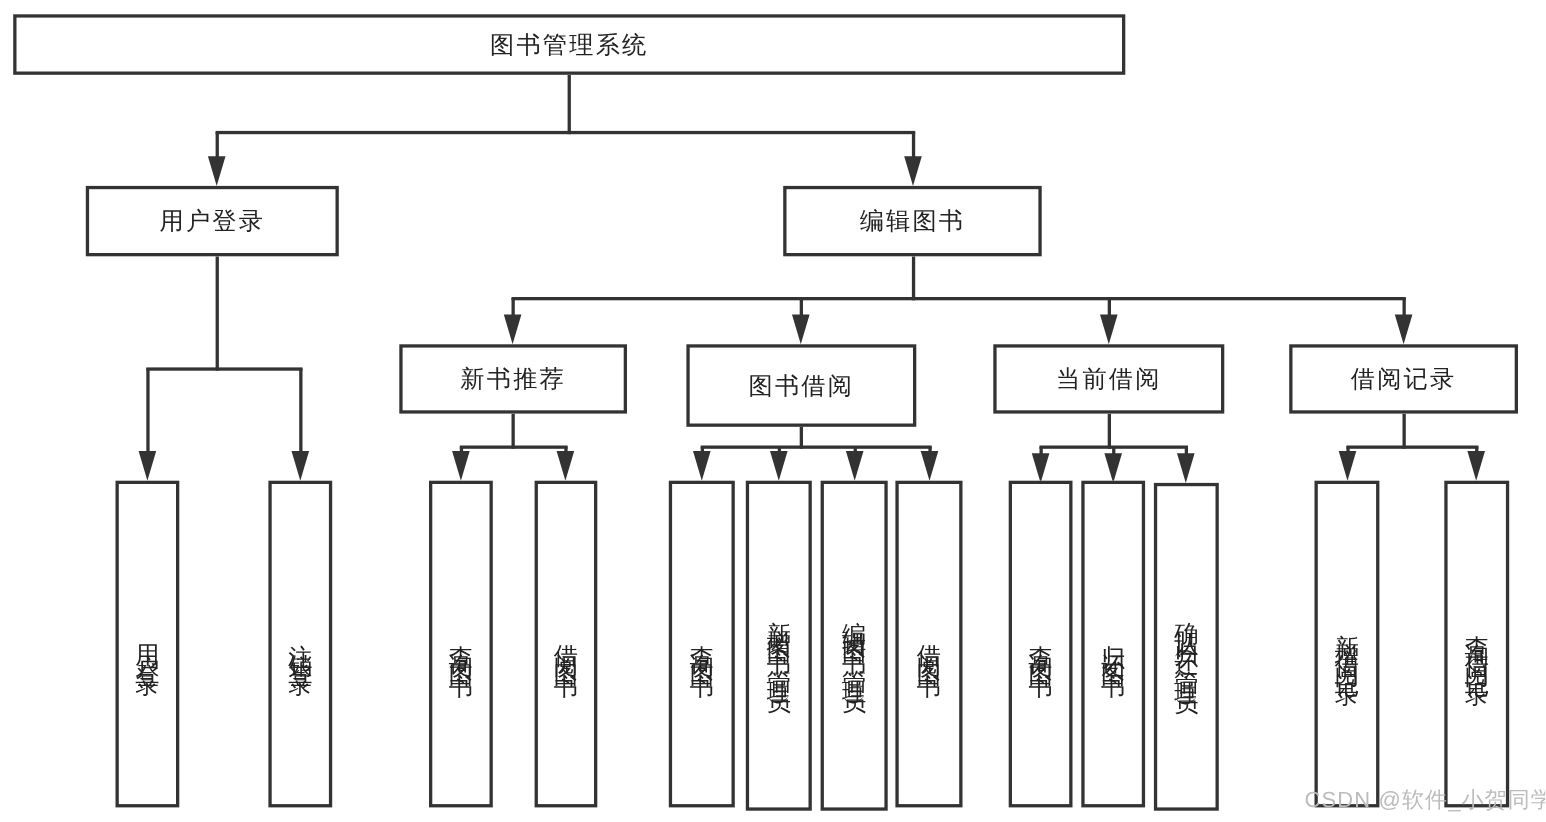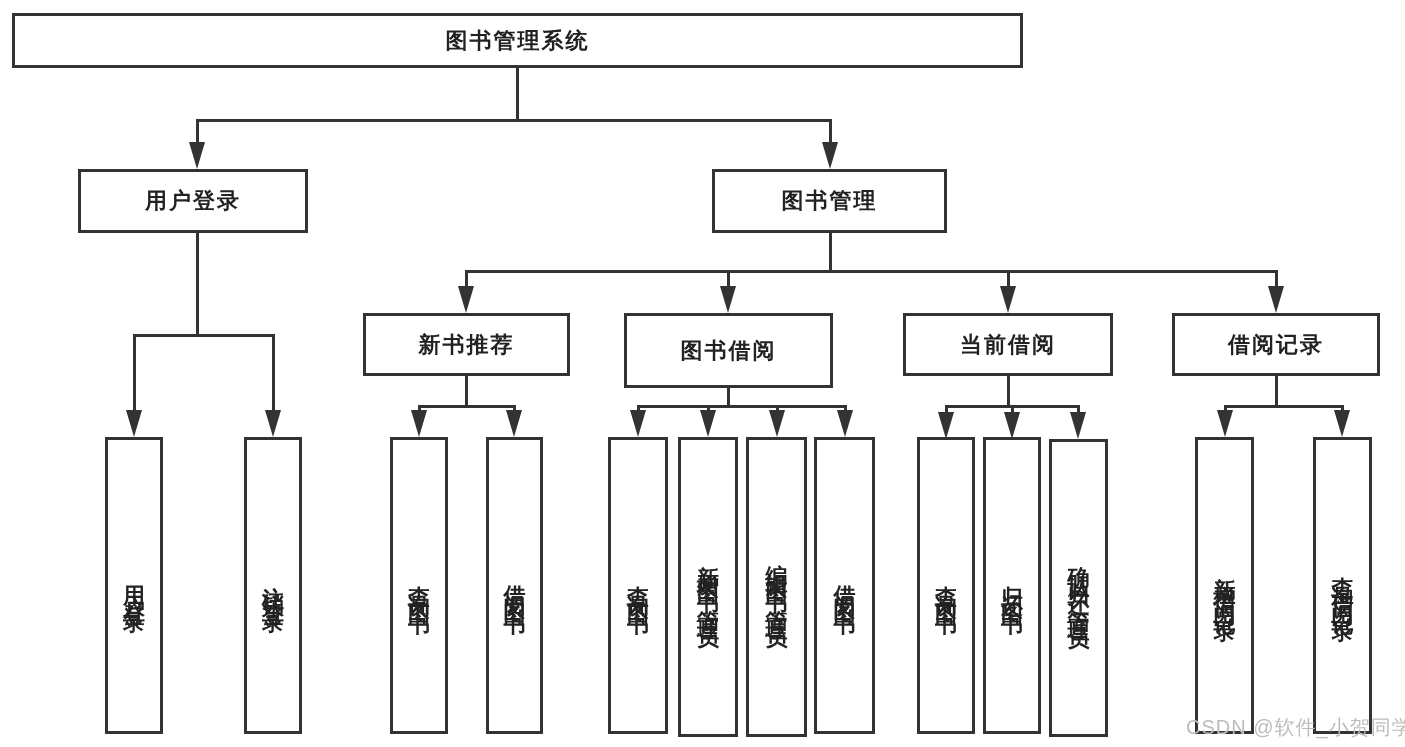--- a/index.html
+++ b/index.html
@@ -17,21 +17,20 @@
   }
   .node {
     position: absolute;
     box-sizing: border-box;
     border: 3px solid var(--line, #333333);
     background: var(--box-bg, #ffffff);
     display: flex;
     align-items: center;
     justify-content: center;
     z-index: 2;
-    font-weight: bold;
   }
   .node.h .label {
     font-size: 22px;
     color: var(--text, #222222);
     letter-spacing: 2px;
     white-space: nowrap;
   }
   .node.v .label {
     writing-mode: vertical-rl;
     text-orientation: mixed;
@@ -70,21 +69,21 @@
 
 <div id="stage">
   <span class="watermark">CSDN @软件_小贺同学</span>
 <div class="node h" style="left: 12px; top: 13px; width: 1011px; height: 55px;">
       <span class="label">图书管理系统</span>
     </div>
     <div class="node h" style="left: 78px; top: 169px; width: 230px; height: 64px;">
       <span class="label">用户登录</span>
     </div>
     <div class="node h" style="left: 712px; top: 169px; width: 235px; height: 64px;">
-      <span class="label">图书管理</span>
+      <span class="label">编辑图书</span>
     </div>
     <div class="node h" style="left: 363px; top: 313px; width: 207px; height: 63px;">
       <span class="label">新书推荐</span>
     </div>
     <div class="node h" style="left: 624px; top: 313px; width: 209px; height: 75px;">
       <span class="label">图书借阅</span>
     </div>
     <div class="node h" style="left: 903px; top: 313px; width: 210px; height: 63px;">
       <span class="label">当前借阅</span>
     </div>

